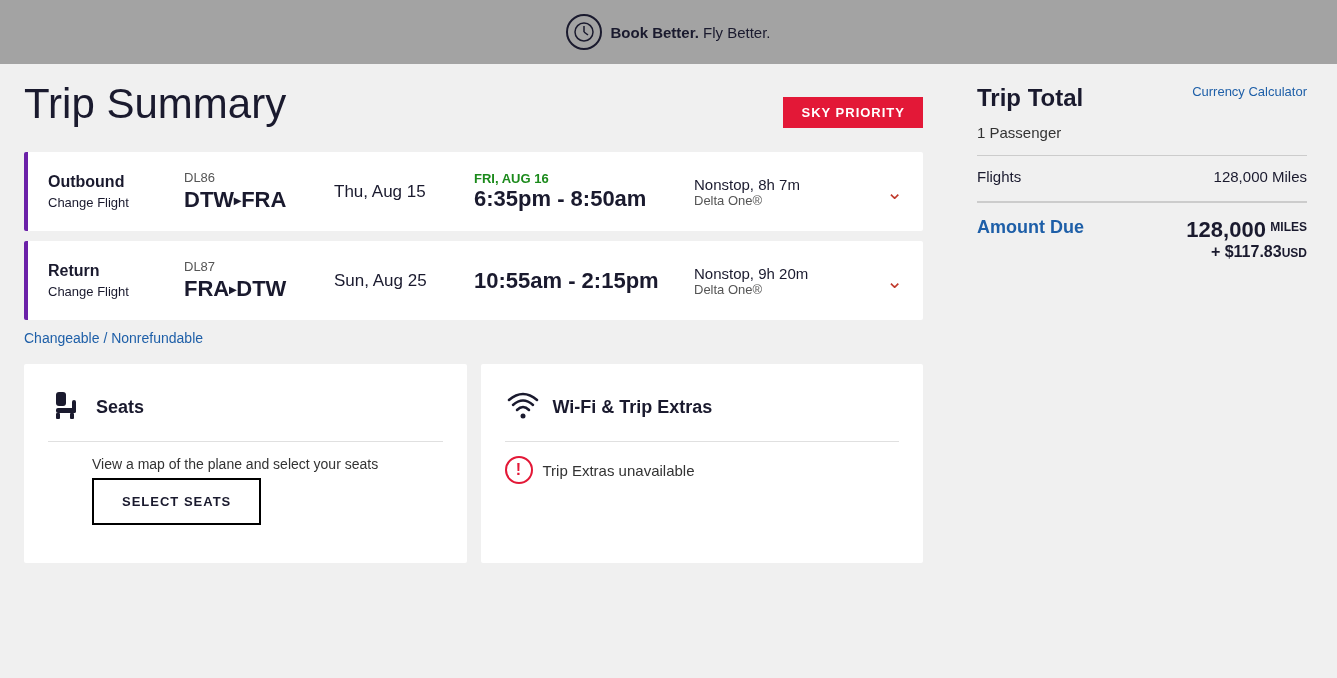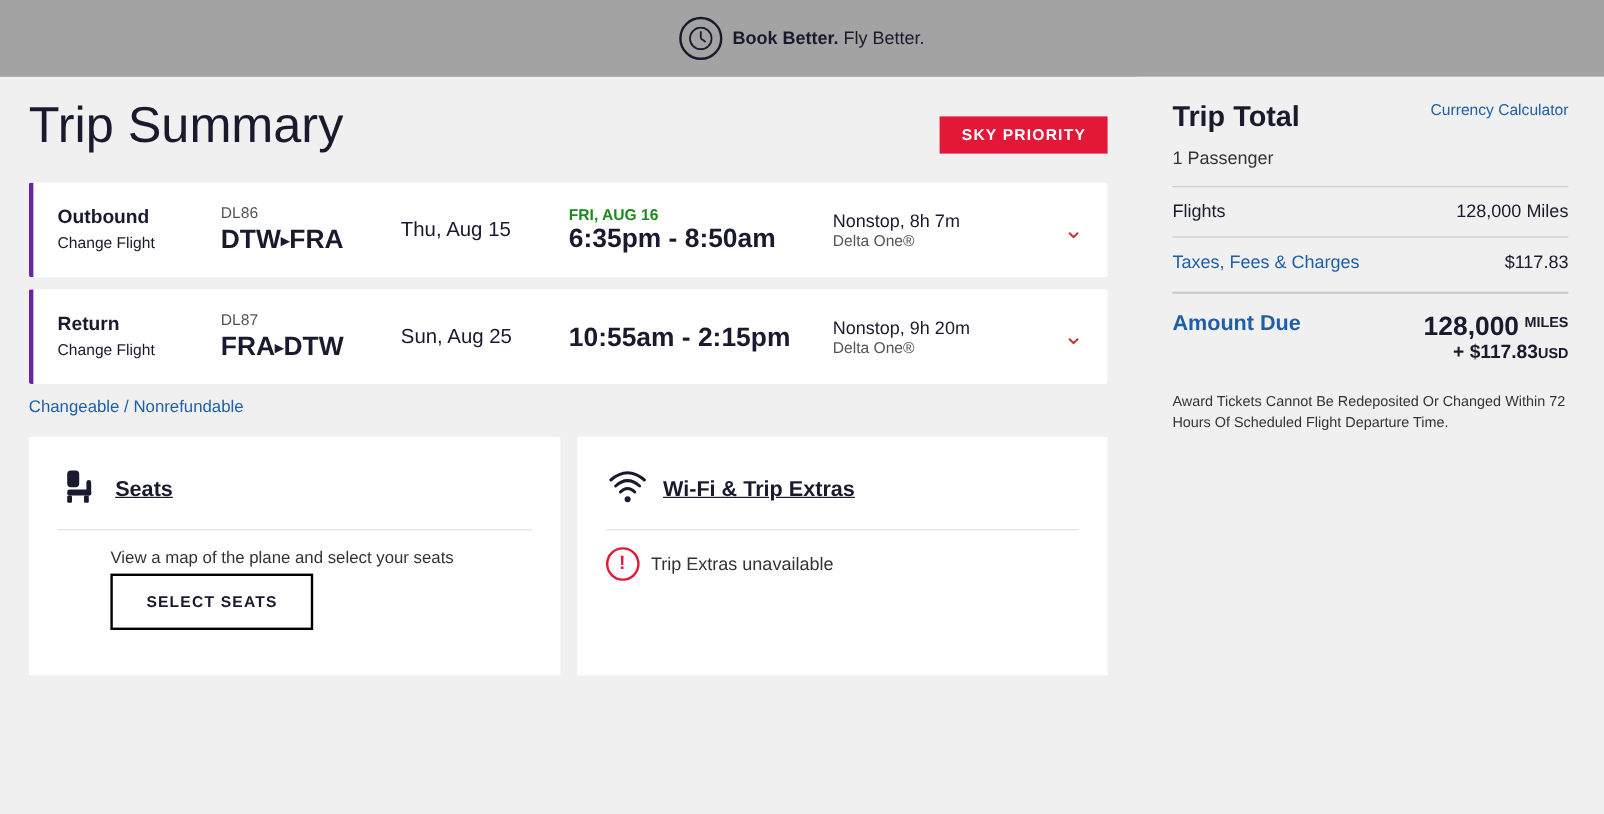--- a/index.html
+++ b/index.html
@@ -179,21 +179,20 @@
       align-items: center;
       gap: 12px;
       margin-bottom: 14px;
       border-bottom: 1px solid #e0e0e0;
       padding-bottom: 12px;
     }
     .extra-card-title {
       font-size: 18px;
       font-weight: bold;
       color: #1a1a2e;
-      text-decoration: underline;
     }
     .seat-icon {
       font-size: 28px;
     }
     .wifi-icon {
       font-size: 26px;
     }
     .extra-card-body {
       font-size: 14px;
       color: #333;
@@ -431,33 +430,28 @@
     <div class="trip-total-header-row">
       <h2 class="trip-total-title">Trip Total</h2>
       <a class="currency-calc-link">Currency Calculator</a>
     </div>
     <div class="passenger-count">1 Passenger</div>
 
     <div class="cost-row">
       <span>Flights</span>
       <span>128,000 Miles</span>
     </div>
-    <div class="cost-row taxes">
-      <span>Taxes, Fees &amp; Charges</span>
-      <span style="color:#1a1a2e;">$117.83</span>
-    </div>
 
     <div class="amount-due-row">
       <span class="amount-due-label">Amount Due</span>
       <div class="amount-due-value">
         <div>
           <span class="miles-big">128,000</span>
           <span class="miles-label">MILES</span>
         </div>
         <div class="usd-line">
           <span>+ $</span><span>117.83</span><span style="font-size:12px; font-weight:bold;">USD</span>
         </div>
       </div>
     </div>
 
-    <p class="award-note">Award Tickets Cannot Be Redeposited Or Changed Within 72 Hours Of Scheduled Flight Departure Time.</p>
   </div>
 </div>
 
 </body></html>

